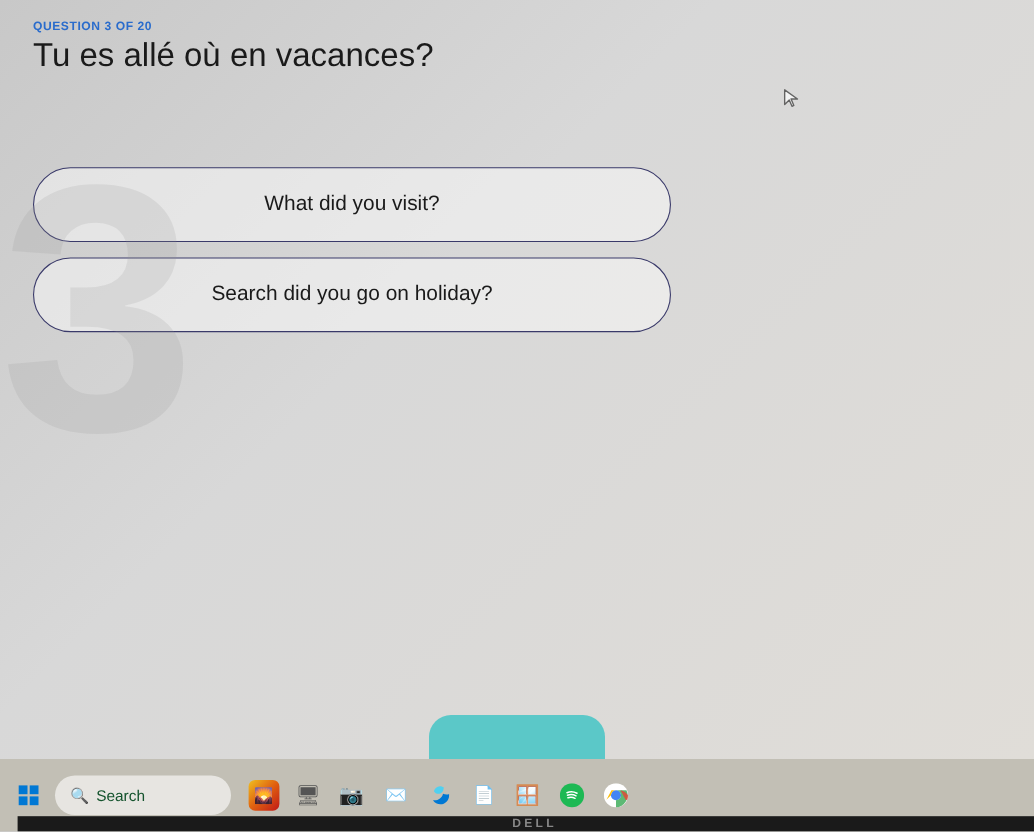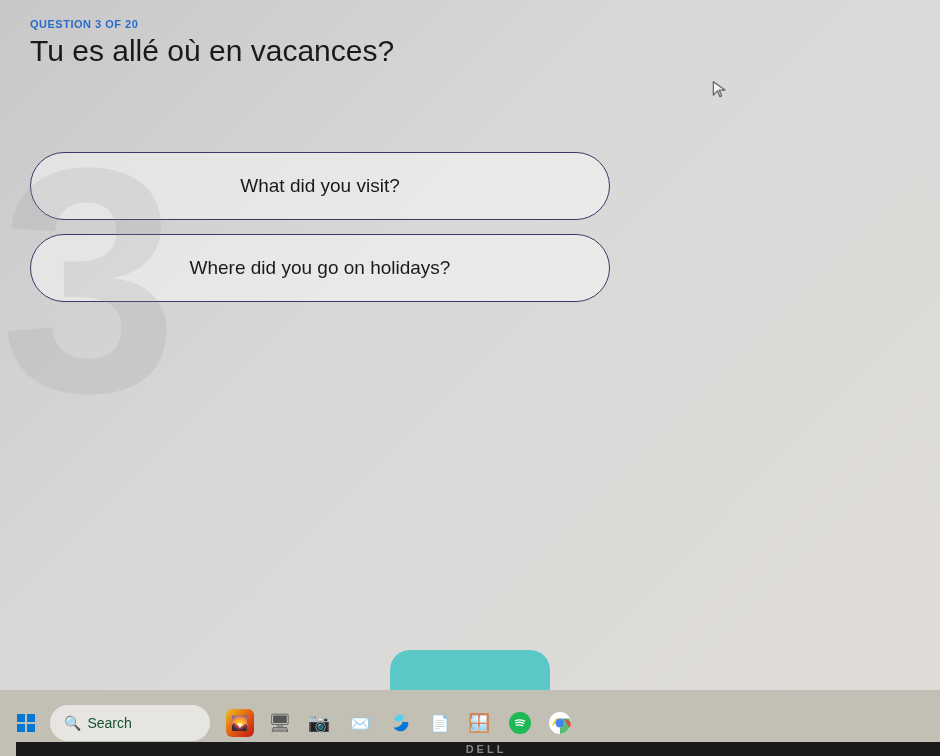--- a/index.html
+++ b/index.html
@@ -222,21 +222,21 @@
   <div class="question-text">Tu es allé où en vacances?</div>
 
   <div class="cursor-area">
     <svg class="cursor-icon" viewBox="0 0 20 24" fill="none" xmlns="http://www.w3.org/2000/svg">
       <path d="M2 2L2 18L7 13L10 20L12 19L9 12L16 12L2 2Z" stroke="#333" stroke-width="1.5" fill="white" stroke-linejoin="round"></path>
     </svg>
   </div>
 
   <div class="options-container">
     <button class="option-btn">What did you visit?</button>
-    <button class="option-btn">Where did you go on holidays?</button>
+    <button class="option-btn">Search did you go on holiday?</button>
   </div>
 
   <div class="teal-btn-area"></div>
 </div>
 
 <div class="taskbar">
 
   <div class="taskbar-start">
     <div class="windows-icon">
       <span></span>

